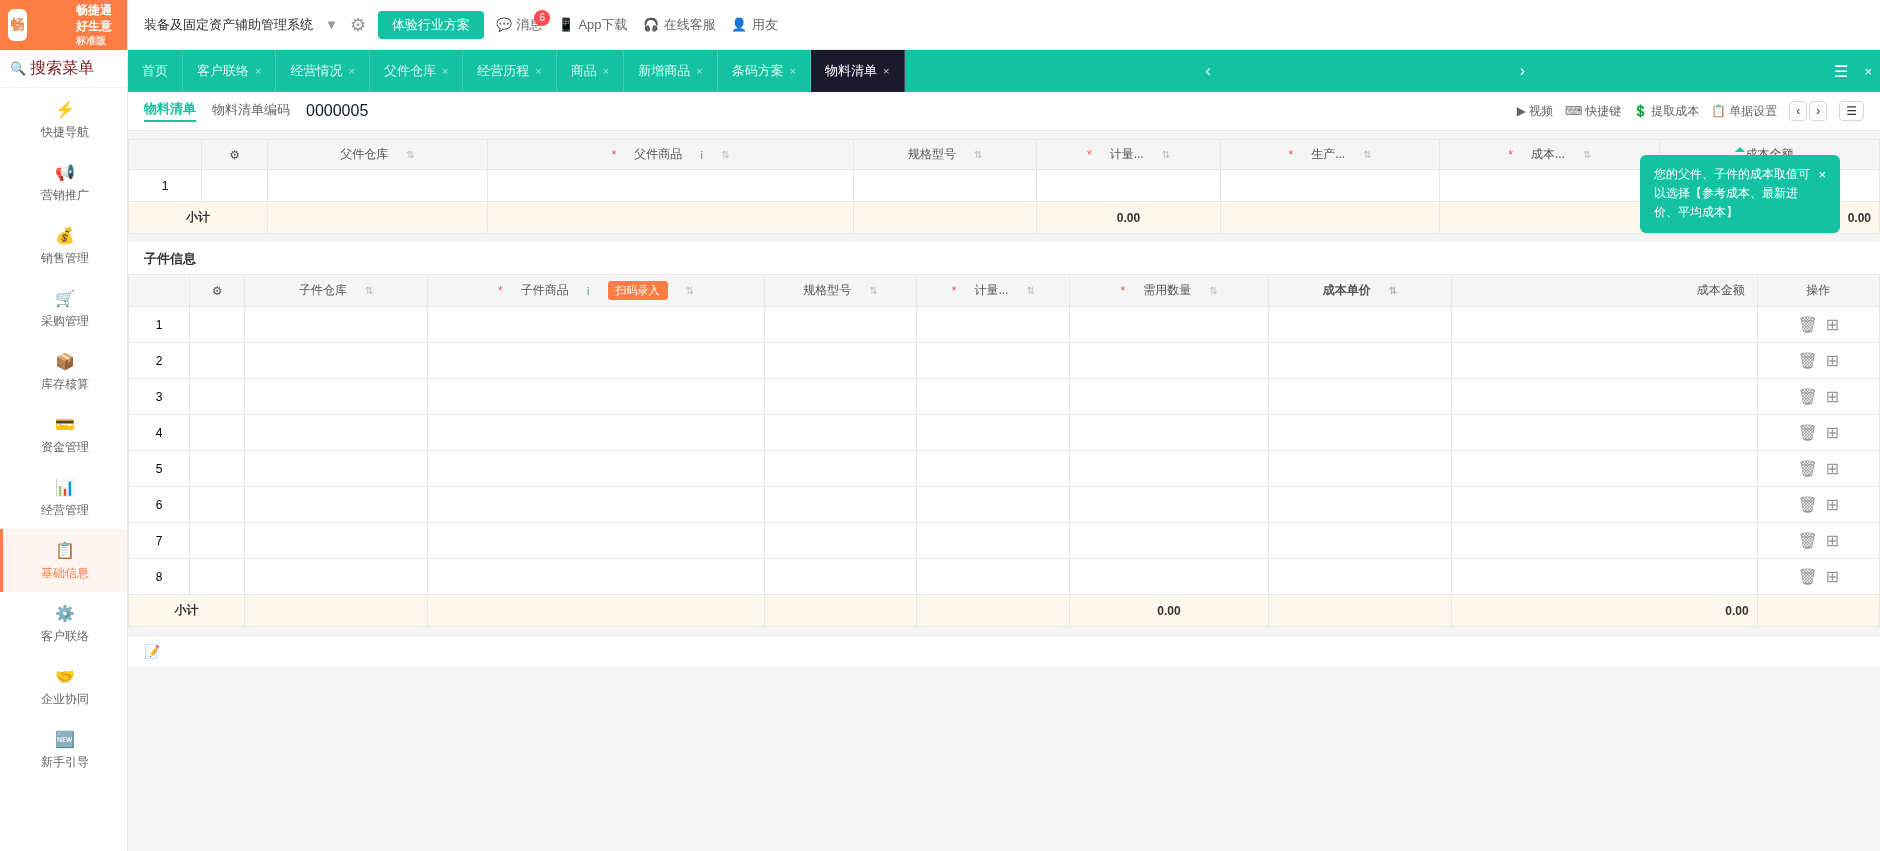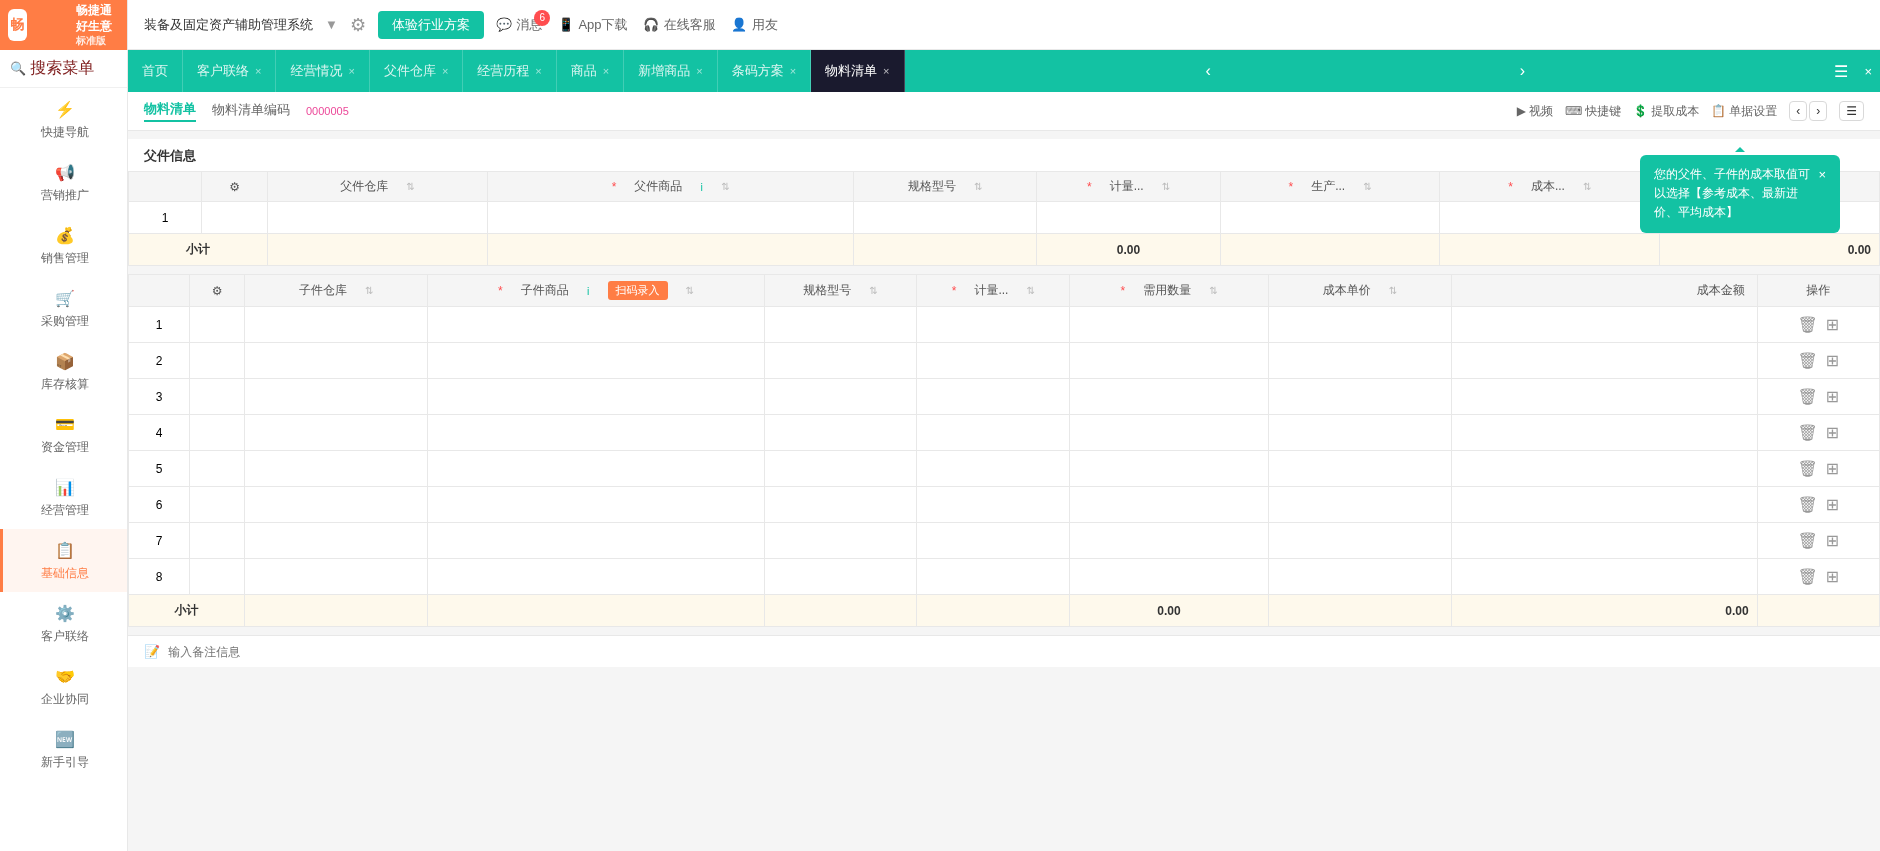--- a/index.html
+++ b/index.html
@@ -166,21 +166,21 @@
     .sub-header-tab {
       font-size: 13px;
       color: #13c2a3;
       cursor: pointer;
       padding-bottom: 2px;
     }
     .sub-header-tab.active {
       border-bottom: 2px solid #13c2a3;
       font-weight: bold;
     }
-    .sub-header-code { font-size: 11px; color: #ec4899; }
+    .sub-header-code { font-size: 16px; color: #0f172a; }
     .sub-header-actions {
       margin-left: auto;
       display: flex; align-items: center; gap: 12px; color: #666; font-size: 12px;
     }
     .sub-header-action-item {
       display: flex; align-items: center; gap: 3px; cursor: pointer;
     }
 
     
     .section {
@@ -458,21 +458,20 @@
           </div>
           <div style="display:flex;gap:2px;">
             <button class="bottom-btn" style="padding:2px 6px;">‹</button>
             <button class="bottom-btn" style="padding:2px 6px;">›</button>
           </div>
           <button class="bottom-btn" style="padding:2px 6px;">☰</button>
         </div>
       </div>
 
       <div class="section">
-        <div class="section-title">父件信息</div>
         <table class="data-table">
           <thead>
             <tr>
               <th style="width:40px;"></th>
               <th style="width:36px;">⚙</th>
               <th style="width:120px;">
                 <span class="th-sort">
                   <span>父件仓库</span>
                   <span class="sort-icon">⇅</span>
                 </span>
@@ -520,20 +519,21 @@
               <td>0.00</td>
               <td></td>
               <td></td>
               <td style="text-align:right;">0.00</td>
             </tr>
           </tbody>
         </table>
       </div>
 
       <div class="section" style="margin-top:4px;">
+        <div class="section-title">子件信息</div>
         <table class="data-table">
           <thead>
             <tr>
               <th style="width:40px;"></th>
               <th style="width:36px;">⚙</th>
               <th style="width:120px;">
                 <span class="th-sort">子件仓库 <span class="sort-icon">⇅</span></span>
               </th>
               <th style="width:220px;">
                 <span class="th-sort">
@@ -545,21 +545,21 @@
               </th>
               <th style="width:100px;">
                 <span class="th-sort">规格型号 <span class="sort-icon">⇅</span></span>
               </th>
               <th style="width:100px;">
                 <span class="th-sort"><span style="color:#ff4d4f;">*</span>计量... <span class="sort-icon">⇅</span></span>
               </th>
               <th style="width:130px;">
                 <span class="th-sort"><span style="color:#ff4d4f;">*</span>需用数量 <span class="sort-icon">⇅</span></span>
               </th>
-              <th style="width:120px;">
+              <th style="width:120px;font-weight:bold;">
                 <span class="th-sort">成本单价 <span class="sort-icon">⇅</span></span>
               </th>
               <th style="width:200px;text-align:right;padding-right:12px;">成本金额</th>
               <th style="width:80px;">操作</th>
             </tr>
           </thead>
           <tbody>
             <tr class="table-row">
               <td>1</td>
               <td></td>
@@ -706,21 +706,20 @@
               <td></td>
               <td style="text-align:right;">0.00</td>
               <td></td>
             </tr>
           </tbody>
         </table>
       </div>
 
       <div class="bottom-actions">
         <span>📝</span>
-        <input type="text" placeholder="输入备注信息" style="border: none; outline: none; flex: 1 1 0%; font-size: 12px; color: rgb(153, 153, 153);">
       </div>
 
       <div class="tooltip-popup" style="position:fixed;top:155px;right:40px;">
         <span class="tooltip-close">×</span>
         <span>您的父件、子件的成本取值可以选择【参考成本、最新进价、平均成本】</span>
       </div>
 
     </div>
   </div>
 </div>

